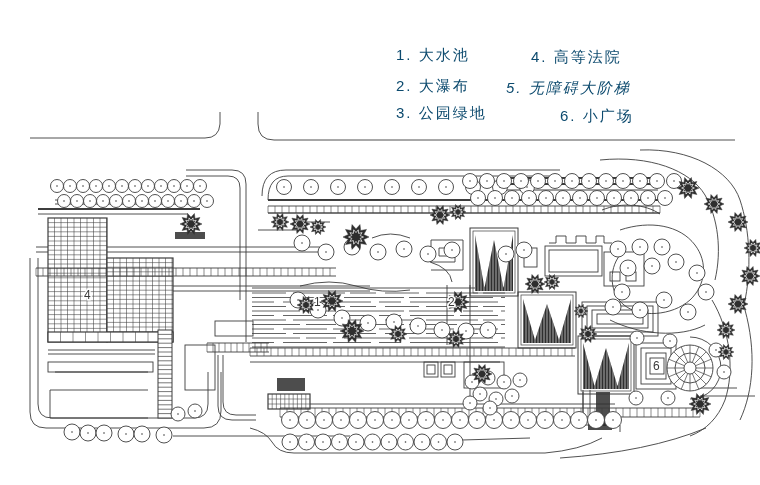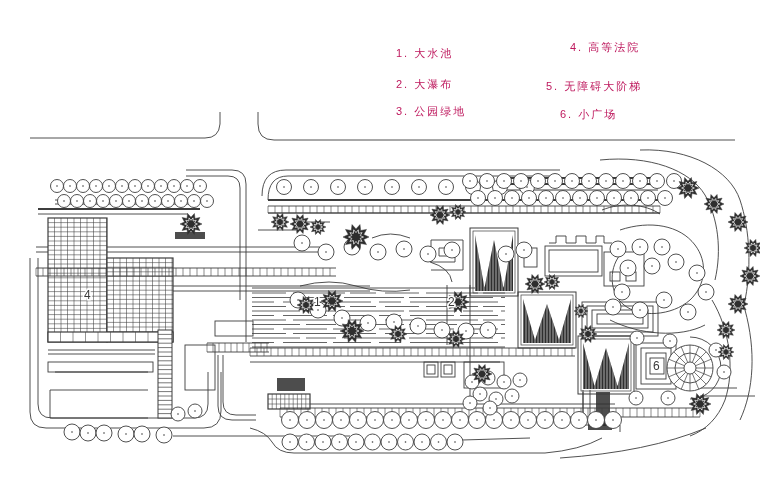--- a/index.html
+++ b/index.html
@@ -1,23 +1,23 @@
 <!DOCTYPE html>
 <html><head>
 <meta charset="utf-8">
 <style>
   html,body{margin:0;padding:0;background:#fff;}
   .canvas{position:relative;width:760px;height:485px;background:#fff;overflow:hidden;
           font-family:"Liberation Sans",sans-serif;color:#3a3a3a;}
   .title{position:absolute;left:102px;top:28px;font-size:31px;letter-spacing:7px;
          font-weight:400;color:#3f3f3f;white-space:nowrap;}
   .legend{position:absolute;top:0;left:0;}
-  .legend-item{position:absolute;font-size:11px;letter-spacing:2px;color:#be185d;white-space:nowrap;}
+  .legend-item{position:absolute;font-size:15px;letter-spacing:2px;color:#0c4a6e;white-space:nowrap;}
   .l1{left:396px;top:46px;} .l2{left:396px;top:77px;} .l3{left:396px;top:104px;}
-  .l4{left:531px;top:40px;margin-left:39px;} .l5{left:546px;top:79px;} .l6{left:560px;top:107px;}
+  .l4{left:531px;top:48px;} .l5{left:506px;top:79px;font-style:italic;} .l6{left:560px;top:107px;}
   svg{position:absolute;left:0;top:0;}
   text.plan-num{font-family:"Liberation Sans",sans-serif;font-size:12px;fill:#3a3a3a;
                 paint-order:stroke;stroke:#ffffff;stroke-width:3px;}
 </style>
 </head>
 <body>
 
 <div class="canvas">
   <div class="legend">
     <div class="legend-item l1">1. 大水池</div>

